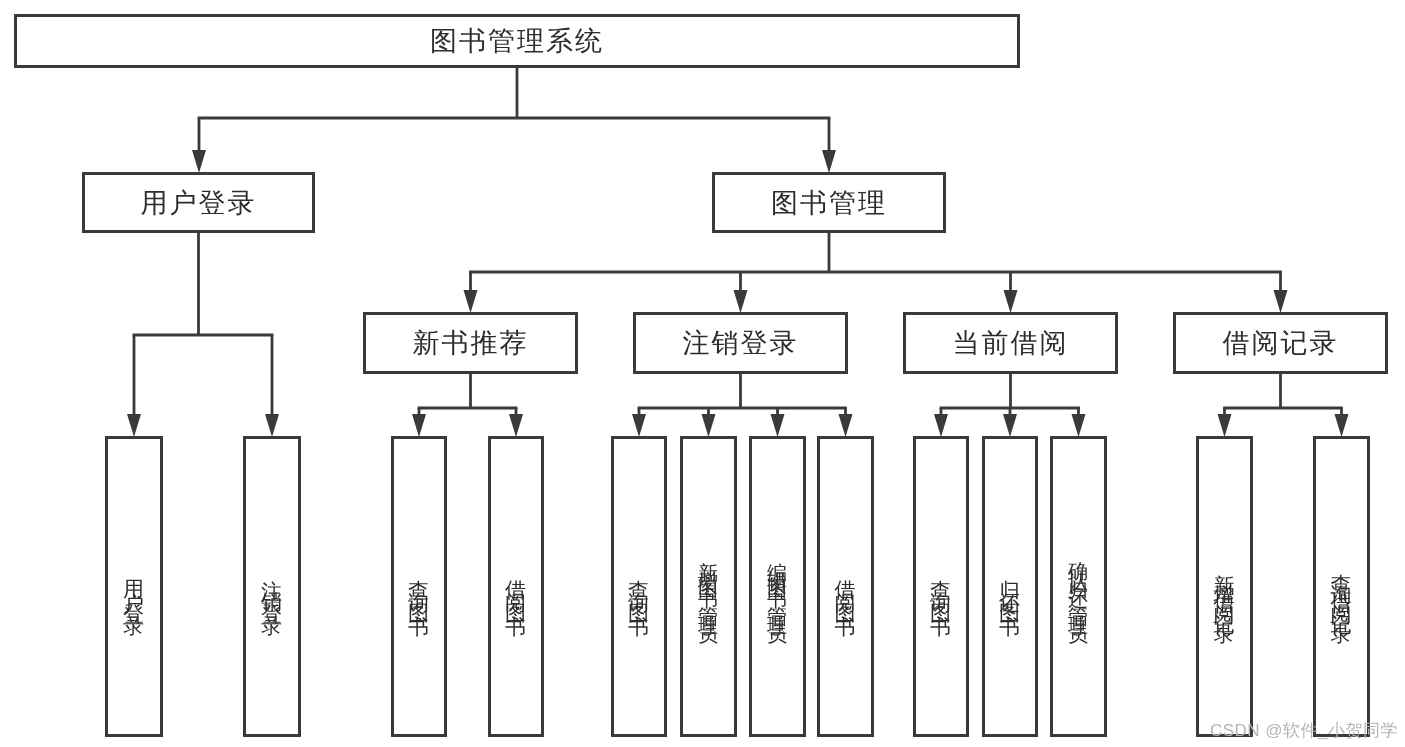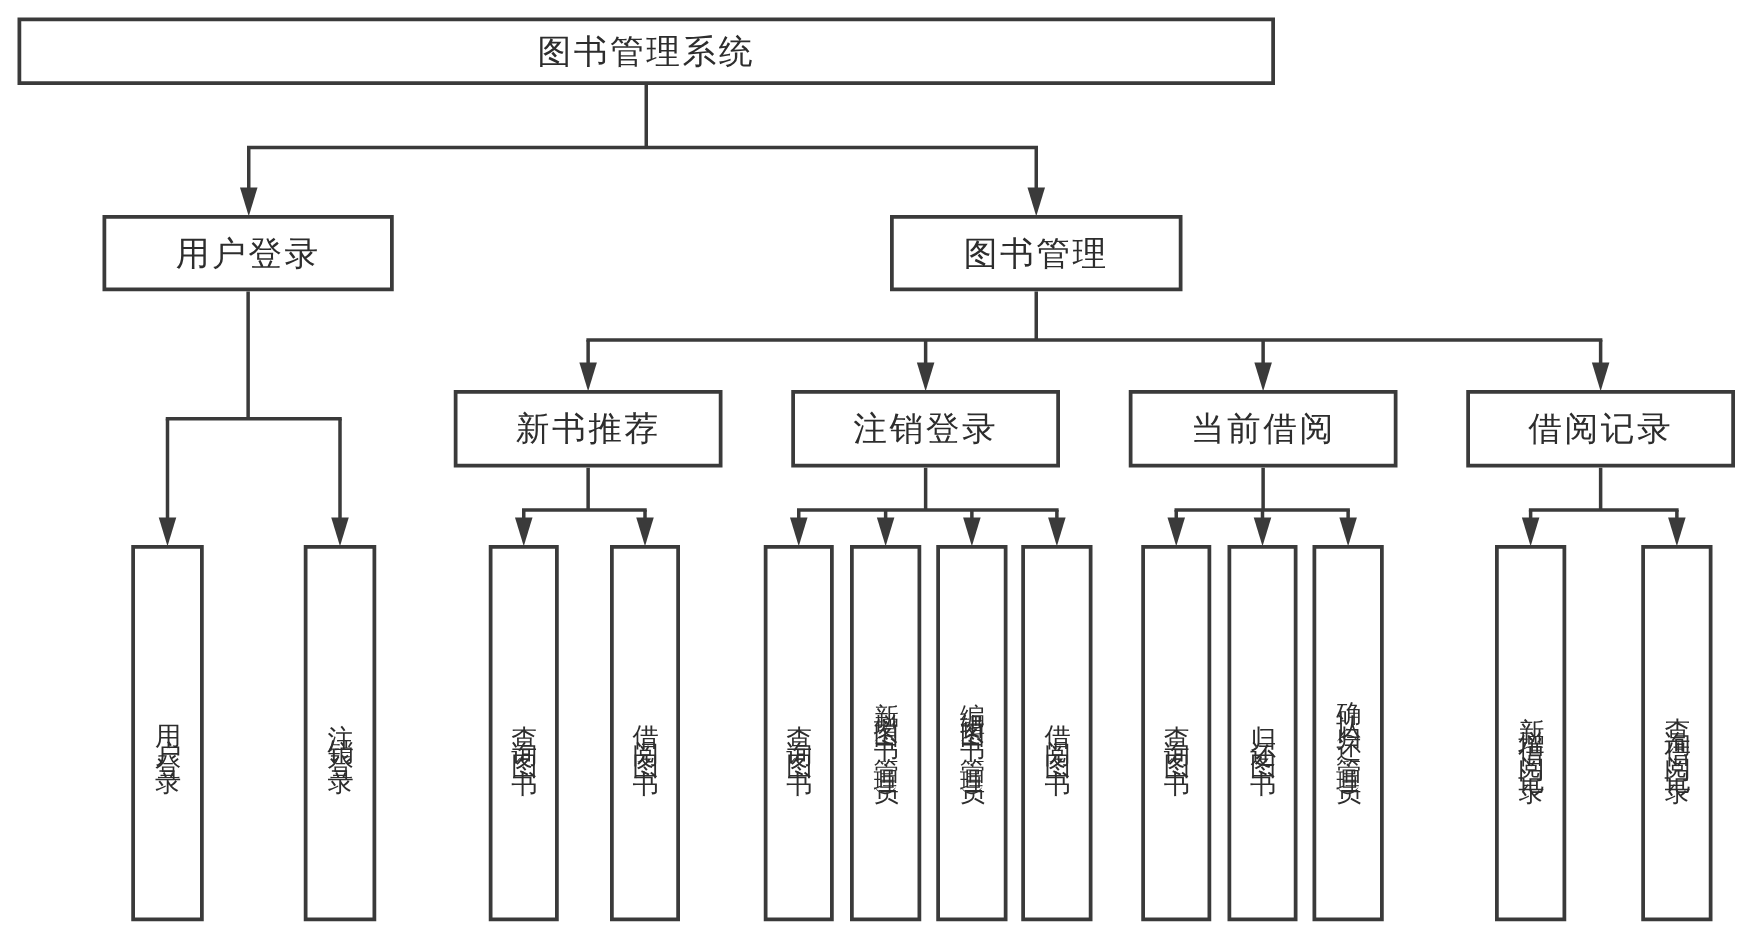--- a/index.html
+++ b/index.html
@@ -173,13 +173,14 @@
     <span>确认归还（管理员）</span>
   </div>
 
   <div class="vbox med" style="left:1196px;top:436px;width:57px;height:301px">
     <span>新增借阅记录</span>
   </div>
   <div class="vbox med" style="left:1313px;top:436px;width:57px;height:301px">
     <span>查询借阅记录</span>
   </div>
 
+  <div class="watermark">CSDN @软件_小贺同学</div>
 </div>
 
 </body></html>

